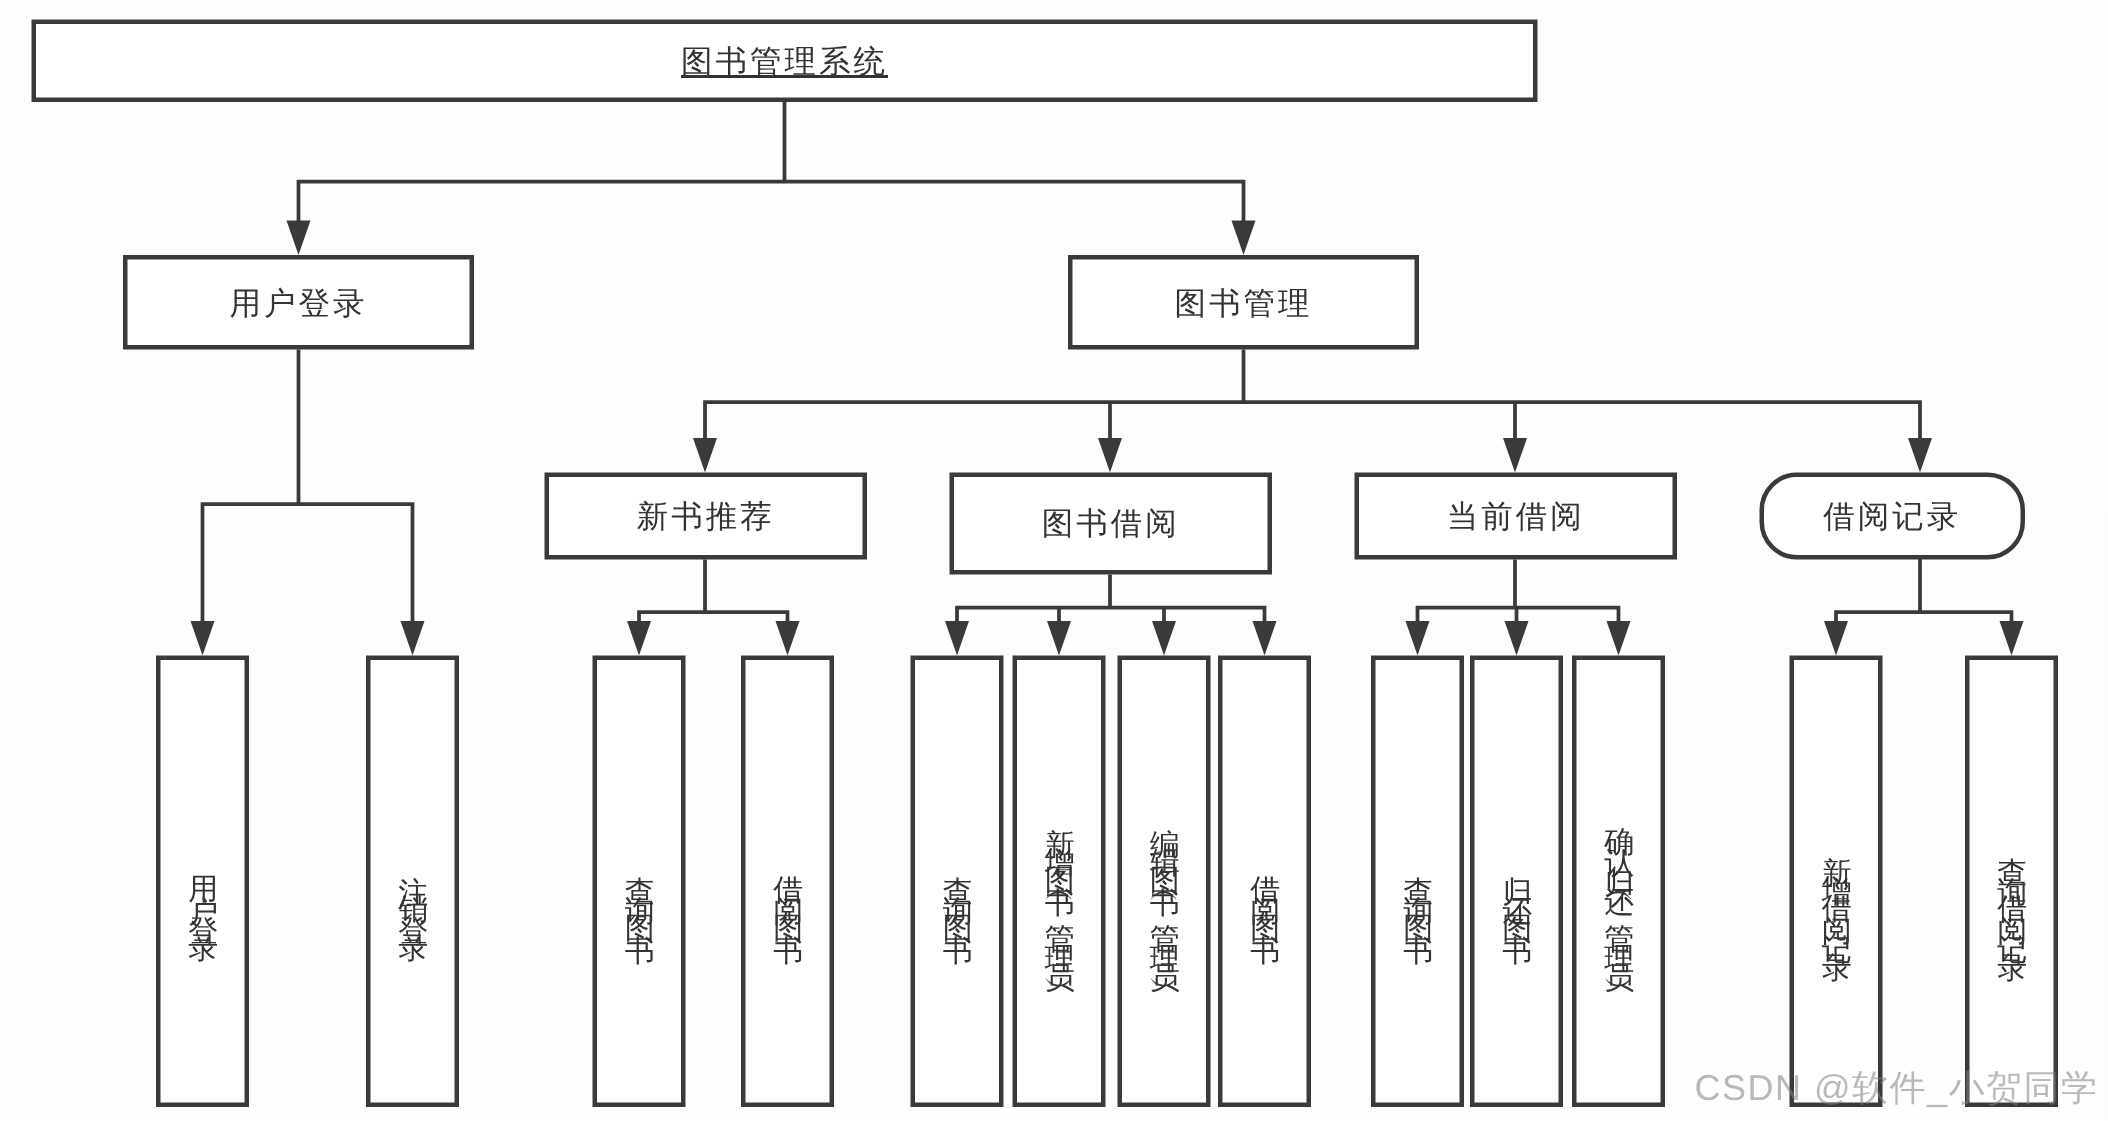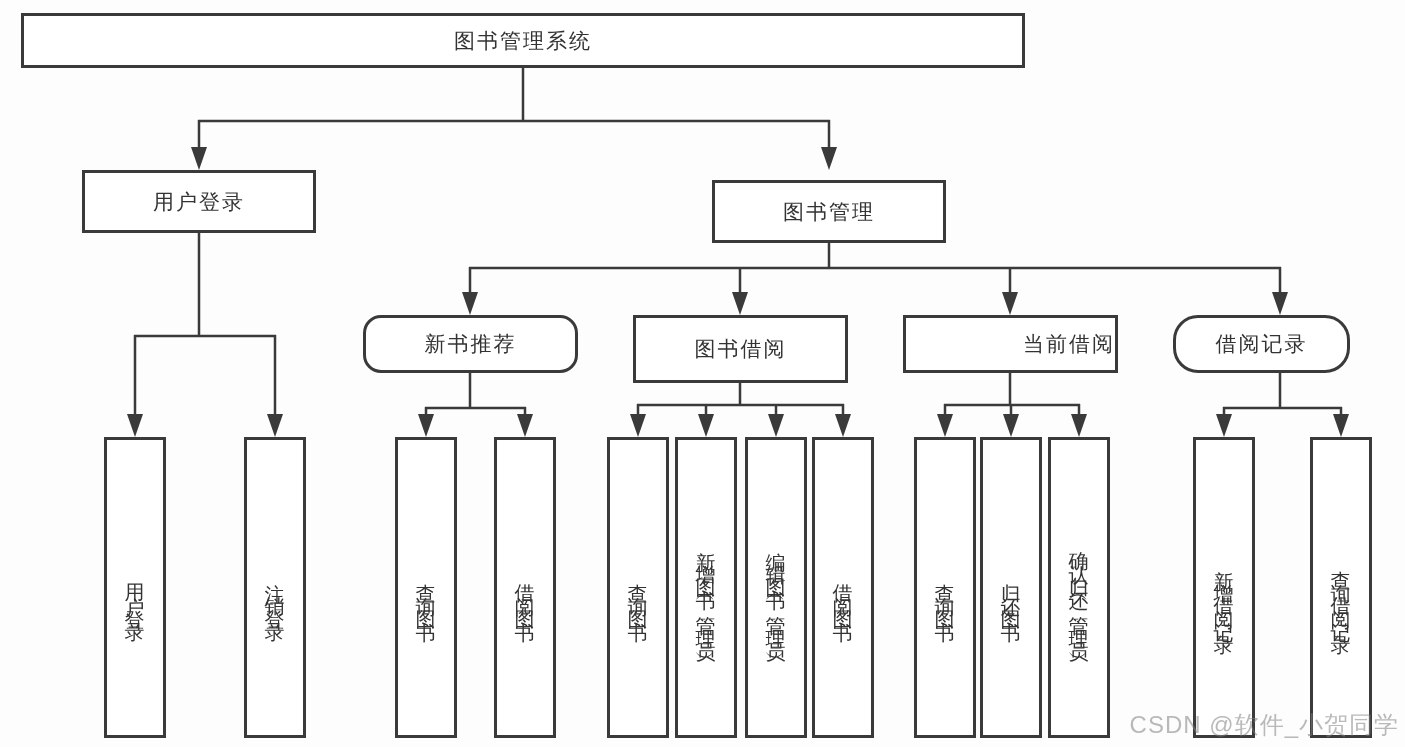--- a/index.html
+++ b/index.html
@@ -32,21 +32,21 @@
     align-items: center;
     justify-content: center;
     z-index: 2;
   }
   .hlabel {
     font-size: 21px;
     letter-spacing: 2px;
     color: #333333;
     white-space: nowrap;
   }
-  .root-box .hlabel { font-size: 21px; }
+  .root-box .hlabel { font-size: 21px; text-decoration: underline; }
   .leaf .vlabel {
     writing-mode: vertical-rl;
     text-orientation: mixed;
     font-size: 20px;
     line-height: 1.1;
     letter-spacing: 13px;
     margin-bottom: -13px; 
     color: #333333;
     white-space: nowrap;
   }
@@ -109,31 +109,31 @@
     </g>
   </svg>
 
   <div class="box root-box" style="left:21px; top:13px; width:1004px; height:55px;">
     <span class="hlabel">图书管理系统</span>
   </div>
 
   <div class="box" style="left:82px; top:170px; width:234px; height:63px;">
     <span class="hlabel">用户登录</span>
   </div>
-  <div class="box" style="left:712px; top:180px; width:234px; height:63px;justify-content:center;">
+  <div class="box" style="left:712px; top:170px; width:234px; height:63px;justify-content:center;">
     <span class="hlabel">图书管理</span>
   </div>
 
-  <div class="box" style="left:363px; top:315px; width:215px; height:58px;border-radius:18px;">
+  <div class="box" style="left:363px; top:315px; width:215px; height:58px;">
     <span class="hlabel">新书推荐</span>
   </div>
   <div class="box" style="left:633px; top:315px; width:215px; height:68px;">
     <span class="hlabel">图书借阅</span>
   </div>
-  <div class="box" style="left:903px; top:315px; width:215px; height:58px;justify-content:flex-end;">
+  <div class="box" style="left:903px; top:315px; width:215px; height:58px;">
     <span class="hlabel">当前借阅</span>
   </div>
   <div class="box" style="left:1173px; top:315px; width:177px; height:58px;border-radius:25px;">
     <span class="hlabel">借阅记录</span>
   </div>
 
   <div class="box leaf" style="left:104px; top:437px; width:62px; height:301px;">
     <span class="vlabel">用户登录</span>
   </div>
   <div class="box leaf" style="left:244px; top:437px; width:62px; height:301px;">

